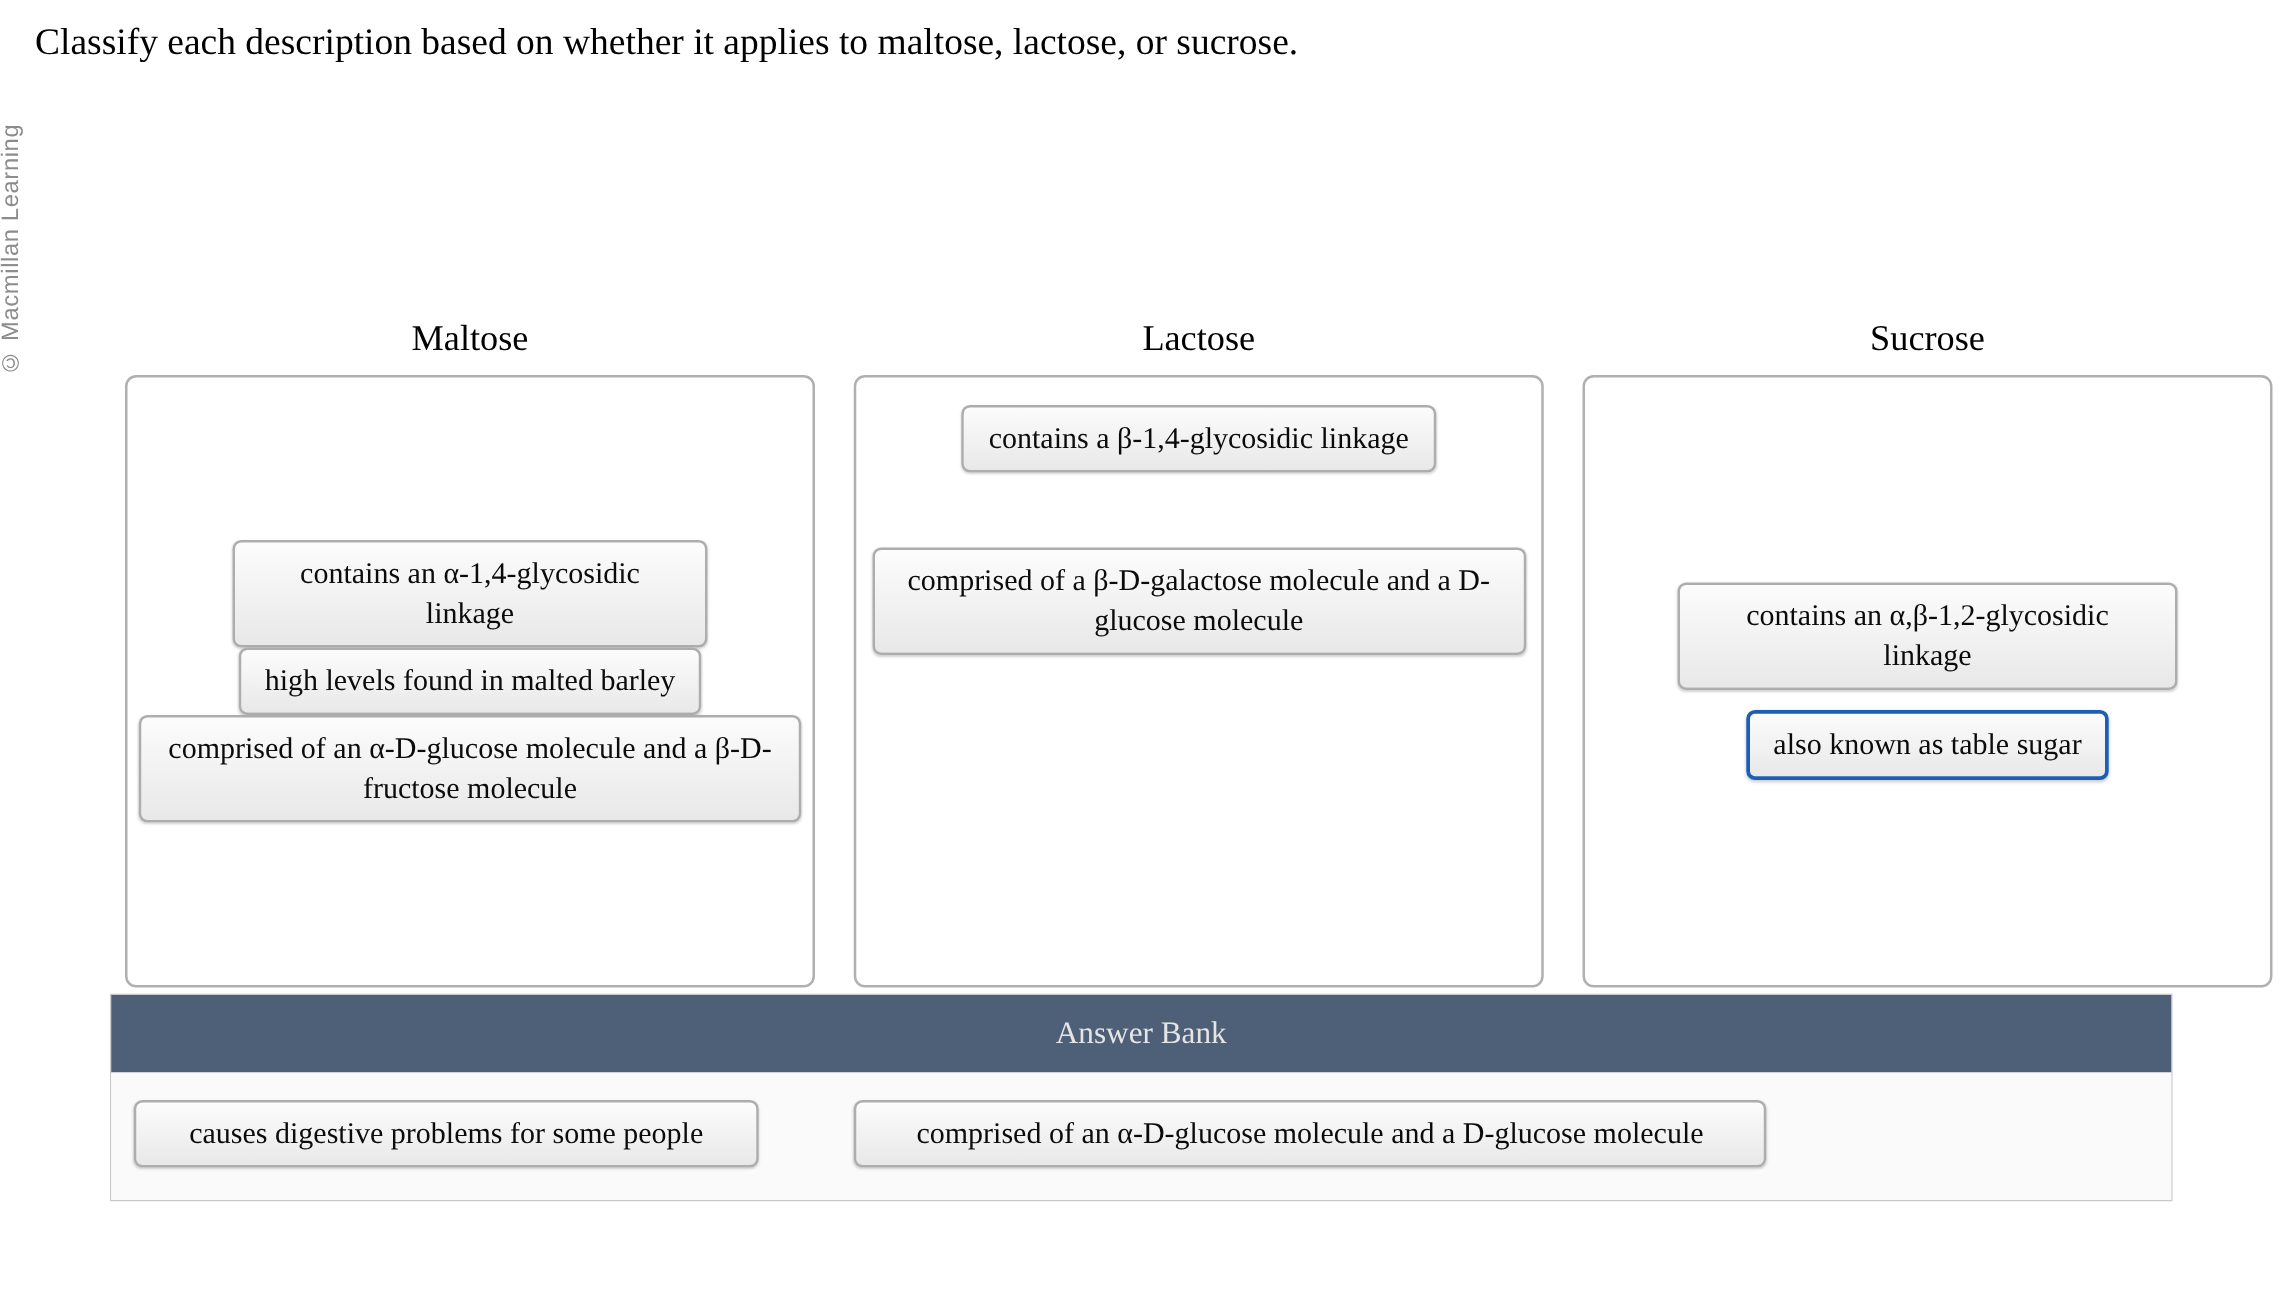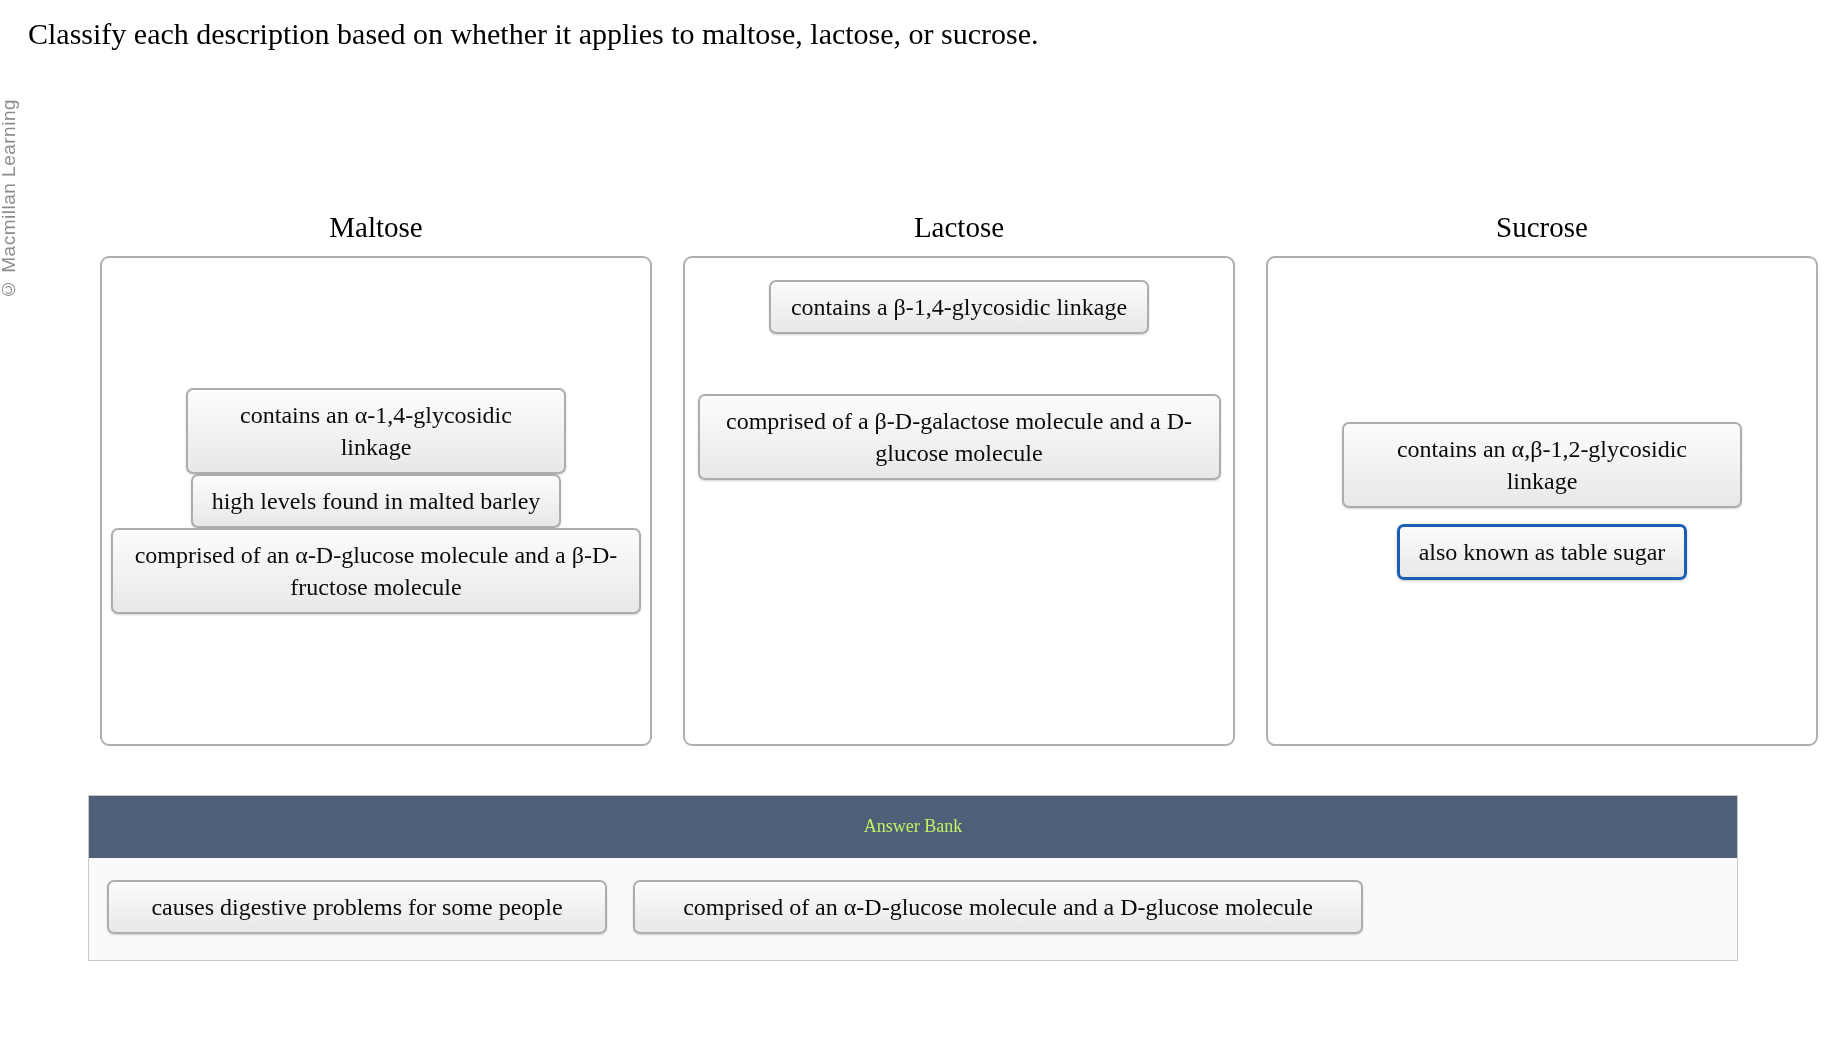--- a/index.html
+++ b/index.html
@@ -61,20 +61,21 @@
   .category.col0 { left: 100px; }
   .category.col1 { left: 683px; }
   .category.col2 { left: 1266px; }
 
   .cat-title {
     text-align: center;
     font-size: 29px;
     line-height: 34px;
     margin-bottom: 12px;
     color: #000;
+    margin-top: 44px;
   }
   .dropzone {
     position: relative;
     height: 490px;
     border: 2px solid #b0b0b0;
     border-radius: 9px;
     background: #ffffff;
     box-sizing: border-box;
     padding: 0;
   }
@@ -115,32 +116,32 @@
     position: absolute;
     left: 88px;
     top: 795px;
     width: 1650px;
     border: 1px solid #c9c9c9;
     box-sizing: border-box;
     background: #fafafa;
   }
   .bank-header {
     background: #4e6078;
-    color: #bef264;
+    color: #e5e5e5;
     text-align: center;
-    font-size: 18px;
+    font-size: 25px;
     line-height: 33px;
     padding: 14px 0 15px 0;
   }
   .bank-body {
     background: #fafafa;
     padding: 22px 18px 26px 18px;
     display: flex;
     align-items: center;
-    gap: 26px;
+    gap: 76px;
   }
 </style>
 </head>
 <body>
 
 <div class="watermark">© Macmillan Learning</div>
 
 <div class="prompt">Classify each description based on whether it applies to maltose, lactose, or sucrose.</div>
 
 <div class="columns">

